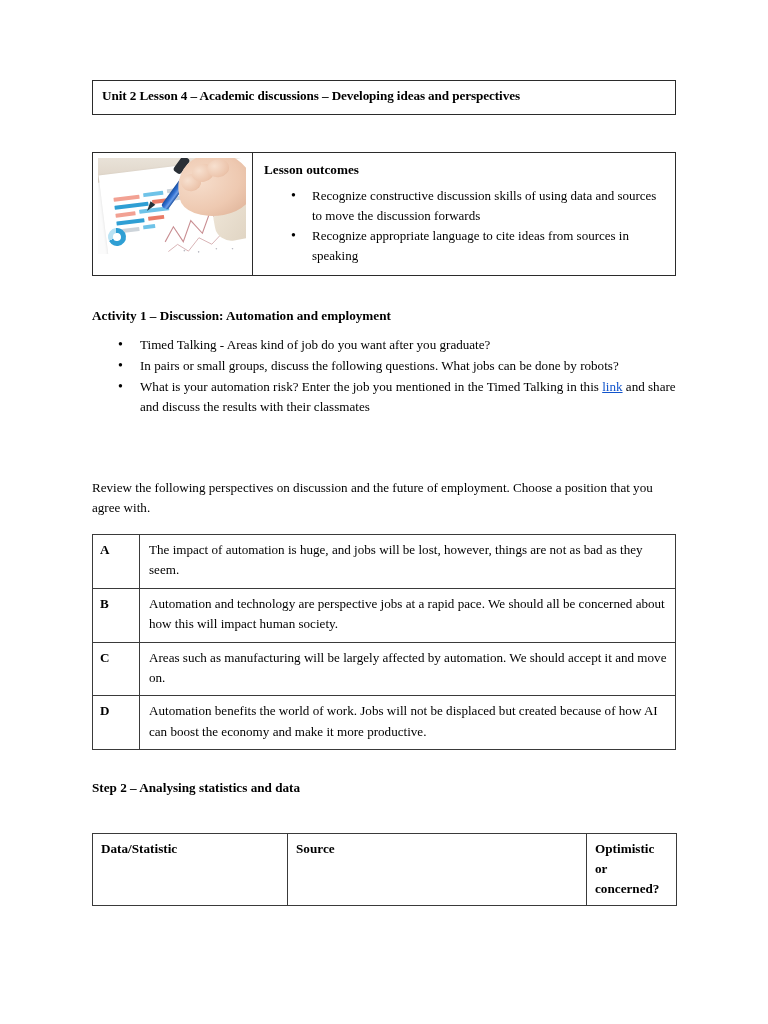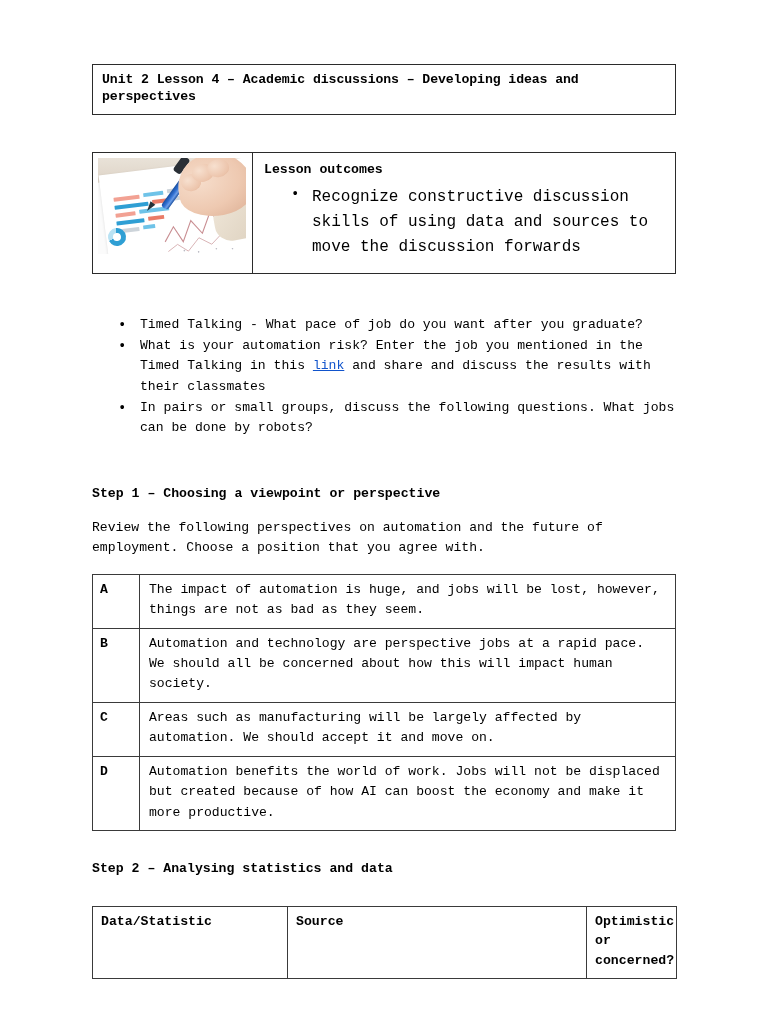--- a/index.html
+++ b/index.html
@@ -21,23 +21,23 @@
     position: absolute;
     left: 0; top: 0;
     width: 768px;
     height: 1024px;
     background: #ffffff;
   }
 
   .content {
     position: absolute;
     left: 92px;
-    top: 64px;
+    top: 80px;
     width: 584px;
-    font-family: Liberation Mono, monospace;
+    font-family: Liberation Serif, serif;
   }
 
   
   .title-box {
     border: 1.2px solid #2b2b2b;
     padding: 7px 9px 9px 9px;
     margin-bottom: 0;
   }
   .title-text {
     font-weight: bold;
@@ -181,21 +181,21 @@
     margin: 0 0 8px 0;
   }
   ul.bullets {
     list-style: none;
     margin: 0;
     padding: 0;
   }
   ul.bullets > li {
     position: relative;
     padding-left: 48px;
-    font-size: 16px;
+    font-size: 13px;
     line-height: 1.56;
     margin-bottom: 0px;
   }
   ul.bullets > li::before {
     content: "\2022";
     position: absolute;
     left: 27px;
     top: -1px;
     font-size: 14px;
   }
@@ -263,21 +263,21 @@
   table.perspectives td.opt-letter {
     width: 47px;
     font-weight: bold;
     padding-left: 7px;
   }
   table.perspectives td.opt-text {
     padding-left: 9px;
   }
 
   
-  table.stats { width: 584px; }
+  table.stats { width: 584px; margin-top: 8px; }
   table.stats th {
     border: 1.1px solid #3a3a3a;
     vertical-align: top;
     text-align: left;
     font-weight: bold;
     font-size: 13.2px;
     line-height: 1.5;
     padding: 5px 8px 7px 8px;
   }
   table.stats th.col-data   { width: 195px; }
@@ -332,45 +332,46 @@
             <div class="knuckle" style="left:4px;  top:16px; width:20px; height:17px;"></div>
             <div class="knuckle" style="left:16px; top:8px;  width:22px; height:18px;"></div>
             <div class="knuckle" style="left:32px; top:6px;  width:22px; height:18px;"></div>
           </div>
         </div>
       </div>
       <div class="outcomes-text-cell">
         <div class="outcomes-heading">Lesson outcomes</div>
         <ul class="bullets">
           <li>Recognize constructive discussion skills of using data and sources to move the discussion forwards</li>
+          <li>Recognize appropriate language to cite ideas from sources in speaking</li>
         </ul>
       </div>
     </div>
 
     <div class="sp-act1"></div>
 
+    <div class="sec-head">Activity 1 – Discussion: Automation and employment</div>
 
     <div class="sp-head-ul"></div>
 
     <ul class="doc-bullets">
-      <li>Timed Talking - What pace of job do you want after you graduate?</li>
+      <li>Timed Talking - Areas kind of job do you want after you graduate?</li>
+      <li>In pairs or small groups, discuss the following questions. What jobs can be done by robots?</li>
       <li><span>What is your automation risk? Enter the job you mentioned in the Timed Talking in this </span><a href="#" class="doc-link">link</a><span> and share and discuss the results with their classmates</span></li>
-      <li>In pairs or small groups, discuss the following questions. What jobs can be done by robots?</li>
     </ul>
 
     <div class="sp-act2"></div>
 
 
     <div class="sp-step1"></div>
 
-    <div class="sec-head">Step 1 – Choosing a viewpoint or perspective</div>
 
     <div class="sp-review"></div>
 
-    <div class="para">Review the following perspectives on automation and the future of employment. Choose a position that you agree with.</div>
+    <div class="para">Review the following perspectives on discussion and the future of employment. Choose a position that you agree with.</div>
 
     <div class="sp-tbl1"></div>
 
     <table class="doc-table perspectives">
       <tbody>
         <tr>
           <td class="opt-letter">A</td>
           <td class="opt-text">The impact of automation is huge, and jobs will be lost, however, things are not as bad as they seem.</td>
         </tr>
         <tr>

